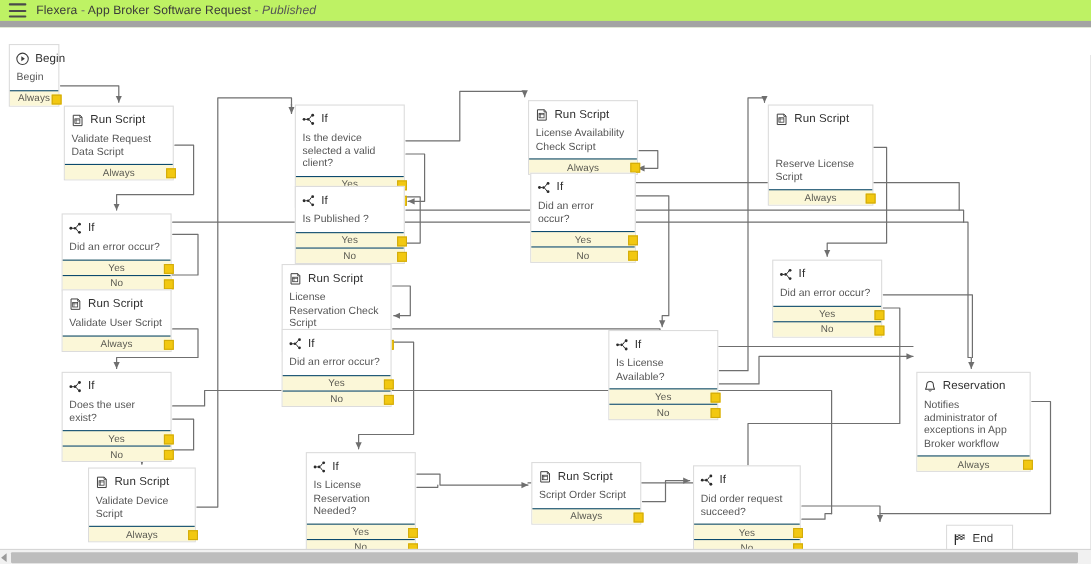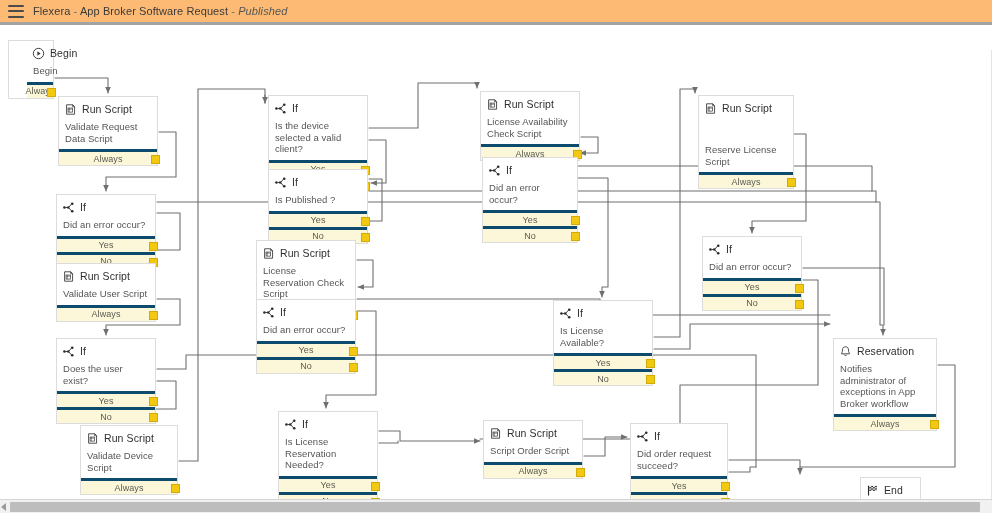--- a/index.html
+++ b/index.html
@@ -6,21 +6,21 @@
   body{
     width:992px;height:513px;overflow:hidden;
     background:#ffffff;
     font-family:"Liberation Sans","DejaVu Sans",sans-serif;
     font-size:11px;color:#3b3b3b;
     -webkit-font-smoothing:antialiased;
   }
   
   #topbar{
     position:absolute;left:0;top:0;width:992px;height:25px;
-    background:#fdba74;border-bottom:3px solid #a3a3a3;
+    background:#bef264;border-bottom:6px solid #a3a3a3;
     display:flex;align-items:center;gap:9px;padding-left:8px;box-sizing:border-box;
   }
   #hamburger{width:16px;height:13px;display:flex;flex-direction:column;justify-content:space-between;cursor:pointer;}
   #hamburger span{display:block;height:2px;background:#4a4a4a;border-radius:1px;}
   #title-wrap{font-size:11px;color:#3a3a3a;letter-spacing:.1px;white-space:nowrap;}
   #title-wrap .sep{color:#6b6b6b;}
   #title-wrap .status{font-style:italic;color:#555;}
   
   #canvas{
     position:absolute;left:0;top:25px;width:992px;height:474px;
@@ -37,21 +37,21 @@
     display:flex;align-items:center;gap:5px;
     padding:4px 5px 2px 5px;height:16px;box-sizing:content-box;
   }
   .node .nicon{width:13px;height:13px;flex:0 0 13px;display:block;}
   .node .ntitle{font-size:10.5px;color:#2f2f2f;font-weight:400;letter-spacing:.1px;}
   .node .nbody{
     padding:2px 6px 5px 6px;font-size:9.5px;line-height:11.5px;color:#555;
     letter-spacing:.05px;
   }
   .node .nport{
-    background:#fbf7d8;border-top:3px solid #0c4a6e;
+    background:#fbf7d8;border-top:1px solid #0c4a6e;
     height:13px;position:relative;display:flex;align-items:center;justify-content:center;
   }
   .node .nport .plabel{font-size:9px;color:#5a5a52;letter-spacing:.1px;}
   .node .nport .pdot{
     position:absolute;right:-3px;top:3px;width:7px;height:7px;
     background:#f2c811;border:1px solid #d2ab0a;
   }
   
   #hscroll{
     position:absolute;left:0;top:499px;width:992px;height:14px;
@@ -147,21 +147,21 @@
 
       <path d="M729,435 L800,435 L800,449"></path>
 
       <path d="M729,447 L750,447 L750,442 L756,442" marker-end="none"></path>
       <path d="M756,442 L756,330 L610,330" marker-end="none"></path>
 
       <path d="M938,340 L955,340 L955,442 L800,442" marker-end="none"></path>
     </g>
   </svg>
   <div id="nodes-layer">
-      <div class="node" style="left: 8px; top: 15px; width: 46px; padding-left: 18px;">
+      <div class="node" style="left: 8px; top: 15px; width: 46px;">
         <div class="nhead">
           <span class="nicon"><svg xmlns="http://www.w3.org/2000/svg" viewBox="0 0 16 16" width="13" height="13">
               <circle cx="8" cy="8" r="6.4" fill="none" stroke="#3d3d3d" stroke-width="1.2"></circle>
               <path d="M6.6 5.2 L10.6 8 L6.6 10.8 Z" fill="#3d3d3d"></path>
             </svg></span>
           <span class="ntitle">Begin</span>
         </div>
         <div class="nbody" style="min-height: 11.5px;">Begin</div>
         <div class="nport">
           <span class="plabel">Always</span>

